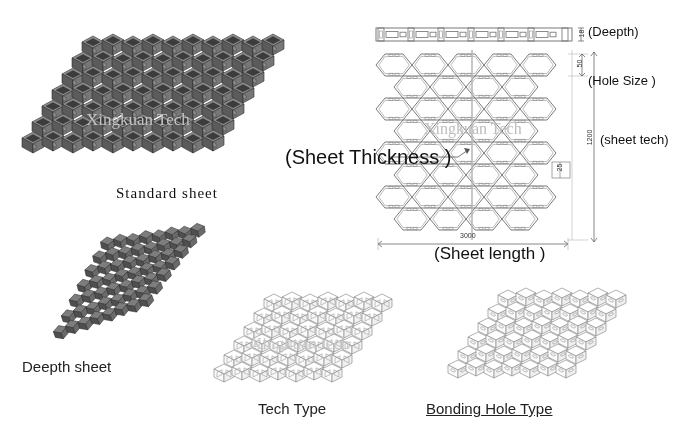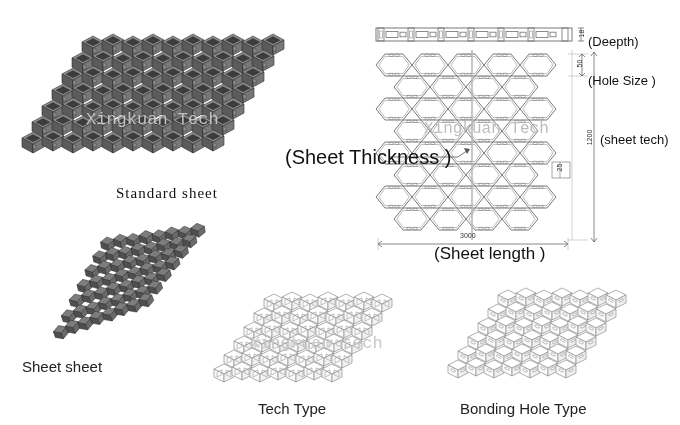--- a/index.html
+++ b/index.html
@@ -6,21 +6,21 @@
   body{width:680px;height:425px;position:relative;overflow:hidden;
        font-family:"Liberation Sans",sans-serif;color:#1a1a1a;}
   .panel{position:absolute;}
   .cap-serif{font-family:"Liberation Serif",serif;font-weight:normal;letter-spacing:1px;
              font-size:15px;color:#111;white-space:nowrap;}
   .cap-sans{font-family:"Liberation Sans",sans-serif;font-size:15px;color:#222;white-space:nowrap;}
   .dimlabel{font-family:"Liberation Sans",sans-serif;font-size:13px;color:#111;white-space:nowrap;}
   .dimnum{font-family:"Liberation Sans",sans-serif;font-size:7px;color:#333;white-space:nowrap;}
   .dimnum-v{font-family:"Liberation Sans",sans-serif;font-size:7px;color:#333;
             white-space:nowrap;transform:rotate(-90deg);transform-origin:center center;}
-  .wm{position:absolute;font-family:Liberation Mono, monospace;white-space:nowrap;
+  .wm{position:absolute;font-family:Liberation Serif, serif;white-space:nowrap;
       pointer-events:none;}
   svg{display:block;overflow:visible;}
 </style>
 </head>
 <body>
 
 <div class="panel" style="left:18px;top:22px;width:262px;height:165px;">
   <svg width="262" height="165" viewBox="0 0 262 165">
     <defs>
       <g id="cellA">
@@ -81,21 +81,21 @@
       <use href="#rowC" transform="translate(44,2) rotate(-8)"></use>
       <use href="#rowC" transform="translate(36,16) rotate(-10)"></use>
       <use href="#rowC" transform="translate(28,30) rotate(-12)"></use>
       <use href="#rowC" transform="translate(20,45) rotate(-14)"></use>
       <use href="#rowC" transform="translate(12,60) rotate(-16)"></use>
       <use href="#rowC" transform="translate(4,76)  rotate(-18)"></use>
       <use href="#rowC" transform="translate(-4,92) rotate(-20)"></use>
     </g>
   </svg>
 </div>
-<div class="panel cap-sans" style="left:22px;top:358px;">Sheet sheet</div>
+<div class="panel cap-sans" style="left:22px;top:358px;">Deepth sheet</div>
 
 <div class="panel" style="left:210px;top:286px;width:200px;height:112px;">
   <svg width="200" height="112" viewBox="0 0 200 112">
     <defs>
       <g id="cellL">
         <polygon points="0,5 10,0 20,5 10,10" fill="#ffffff" stroke="#8c8c8c" stroke-width="0.7"></polygon>
         <polygon points="0,5 0,13 10,18 10,10" fill="#fafafa" stroke="#8c8c8c" stroke-width="0.7"></polygon>
         <polygon points="20,5 20,13 10,18 10,10" fill="#f1f1f1" stroke="#8c8c8c" stroke-width="0.7"></polygon>
         <polygon points="3,8.2 8,5.8 8,10.6 3,13" fill="none" stroke="#9a9a9a" stroke-width="0.6"></polygon>
         <polygon points="12,5.8 17,8.2 17,13 12,10.6" fill="none" stroke="#9a9a9a" stroke-width="0.6"></polygon>
@@ -146,21 +146,21 @@
     <g transform="translate(6,6)">
       <use href="#rowB" transform="translate(48,2)"></use>
       <use href="#rowB" transform="translate(38,16)"></use>
       <use href="#rowB" transform="translate(28,30)"></use>
       <use href="#rowB" transform="translate(18,44)"></use>
       <use href="#rowB" transform="translate(8,58)"></use>
       <use href="#rowB" transform="translate(-2,72)"></use>
     </g>
   </svg>
 </div>
-<div class="panel cap-sans" style="left:460px;top:400px;">Bonding Hole Type</div>
+<div class="panel cap-sans" style="left:426px;top:400px;text-decoration:underline;">Bonding Hole Type</div>
 
 <div class="panel" style="left:372px;top:22px;width:300px;height:250px;">
   <svg width="300" height="250" viewBox="0 0 300 250">
     <defs>
 
       <g id="hex">
         <polygon points="9,0 27,0 36,11 27,22 9,22 0,11" fill="none" stroke="#7b7b7b" stroke-width="1"></polygon>
         <polygon points="9,2.4 27,2.4 33.2,11 27,19.6 9,19.6 2.8,11" fill="none" stroke="#9e9e9e" stroke-width="0.7"></polygon>
         <rect x="13" y="19.2" width="4" height="2.6" fill="none" stroke="#8a8a8a" stroke-width="0.6"></rect>
         <rect x="19" y="19.2" width="4" height="2.6" fill="none" stroke="#8a8a8a" stroke-width="0.6"></rect>
@@ -251,21 +251,21 @@
       <line x1="196" y1="216" x2="196" y2="228" stroke="#b5b5b5"></line>
     </g>
 
     <g stroke="#555" stroke-width="0.8" fill="none">
       <line x1="18" y1="135" x2="86" y2="135"></line>
       <line x1="86" y1="135" x2="96" y2="128"></line>
       <path d="M92,126 L98,127 L95,132" fill="#555" stroke="none"></path>
     </g>
   </svg>
 
-  <div class="panel dimlabel" style="left:216px;top:12px;">(Deepth)</div>
+  <div class="panel dimlabel" style="left:216px;top:2px;">(Deepth)</div>
   <div class="panel dimnum-v" style="left:206px;top:8px;">18</div>
 
   <div class="panel dimlabel" style="left:216px;top:51px;">(Hole Size )</div>
   <div class="panel dimnum-v" style="left:204px;top:38px;">50</div>
 
   <div class="panel dimlabel" style="left:228px;top:110px;">(sheet tech)</div>
   <div class="panel dimnum-v" style="left:210px;top:112px;">1200</div>
 
   <div class="panel dimnum" style="left:88px;top:210px;">3000</div>
 

